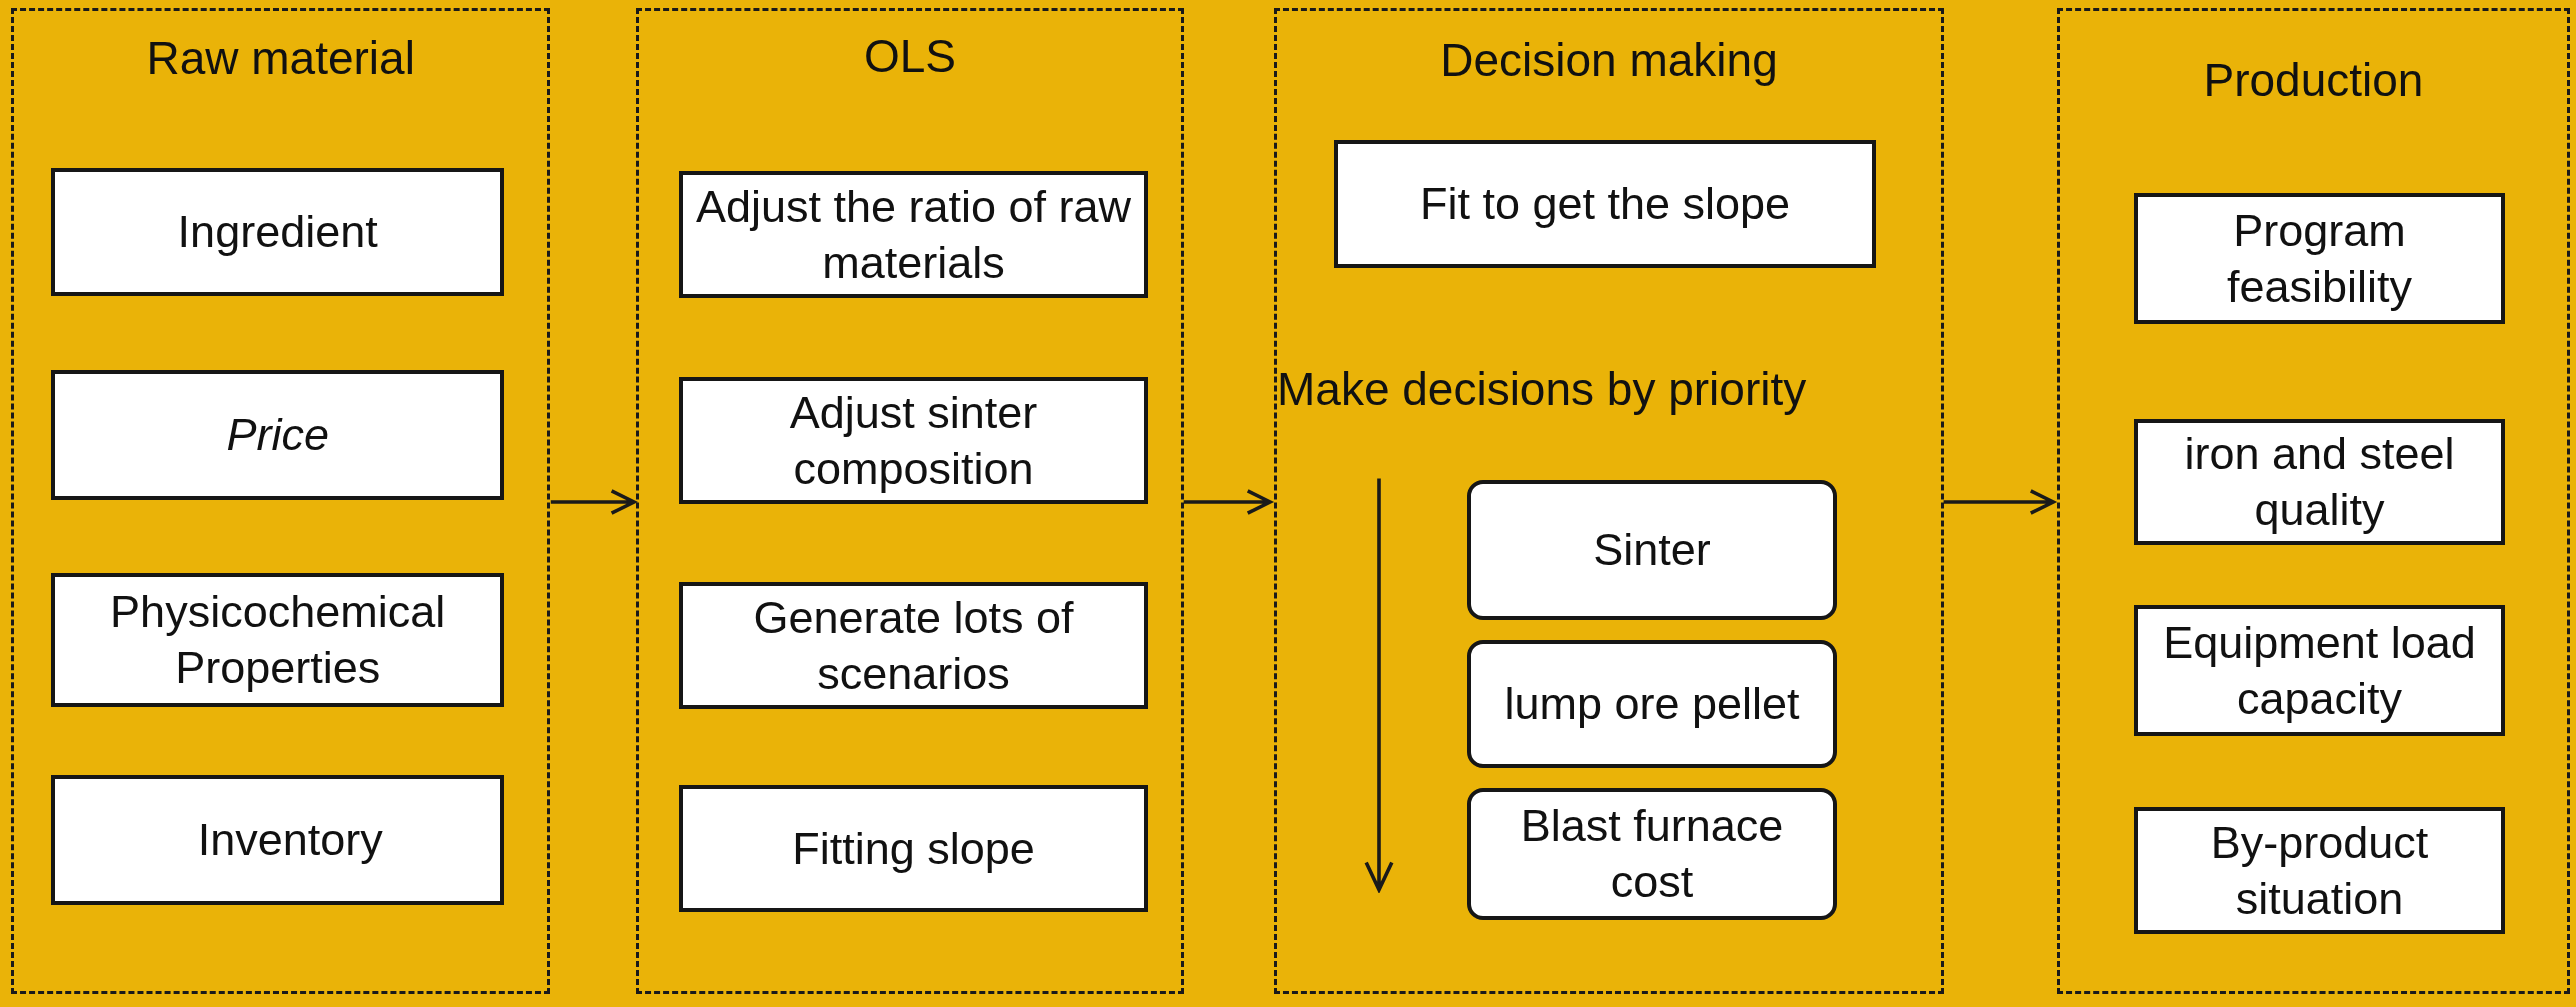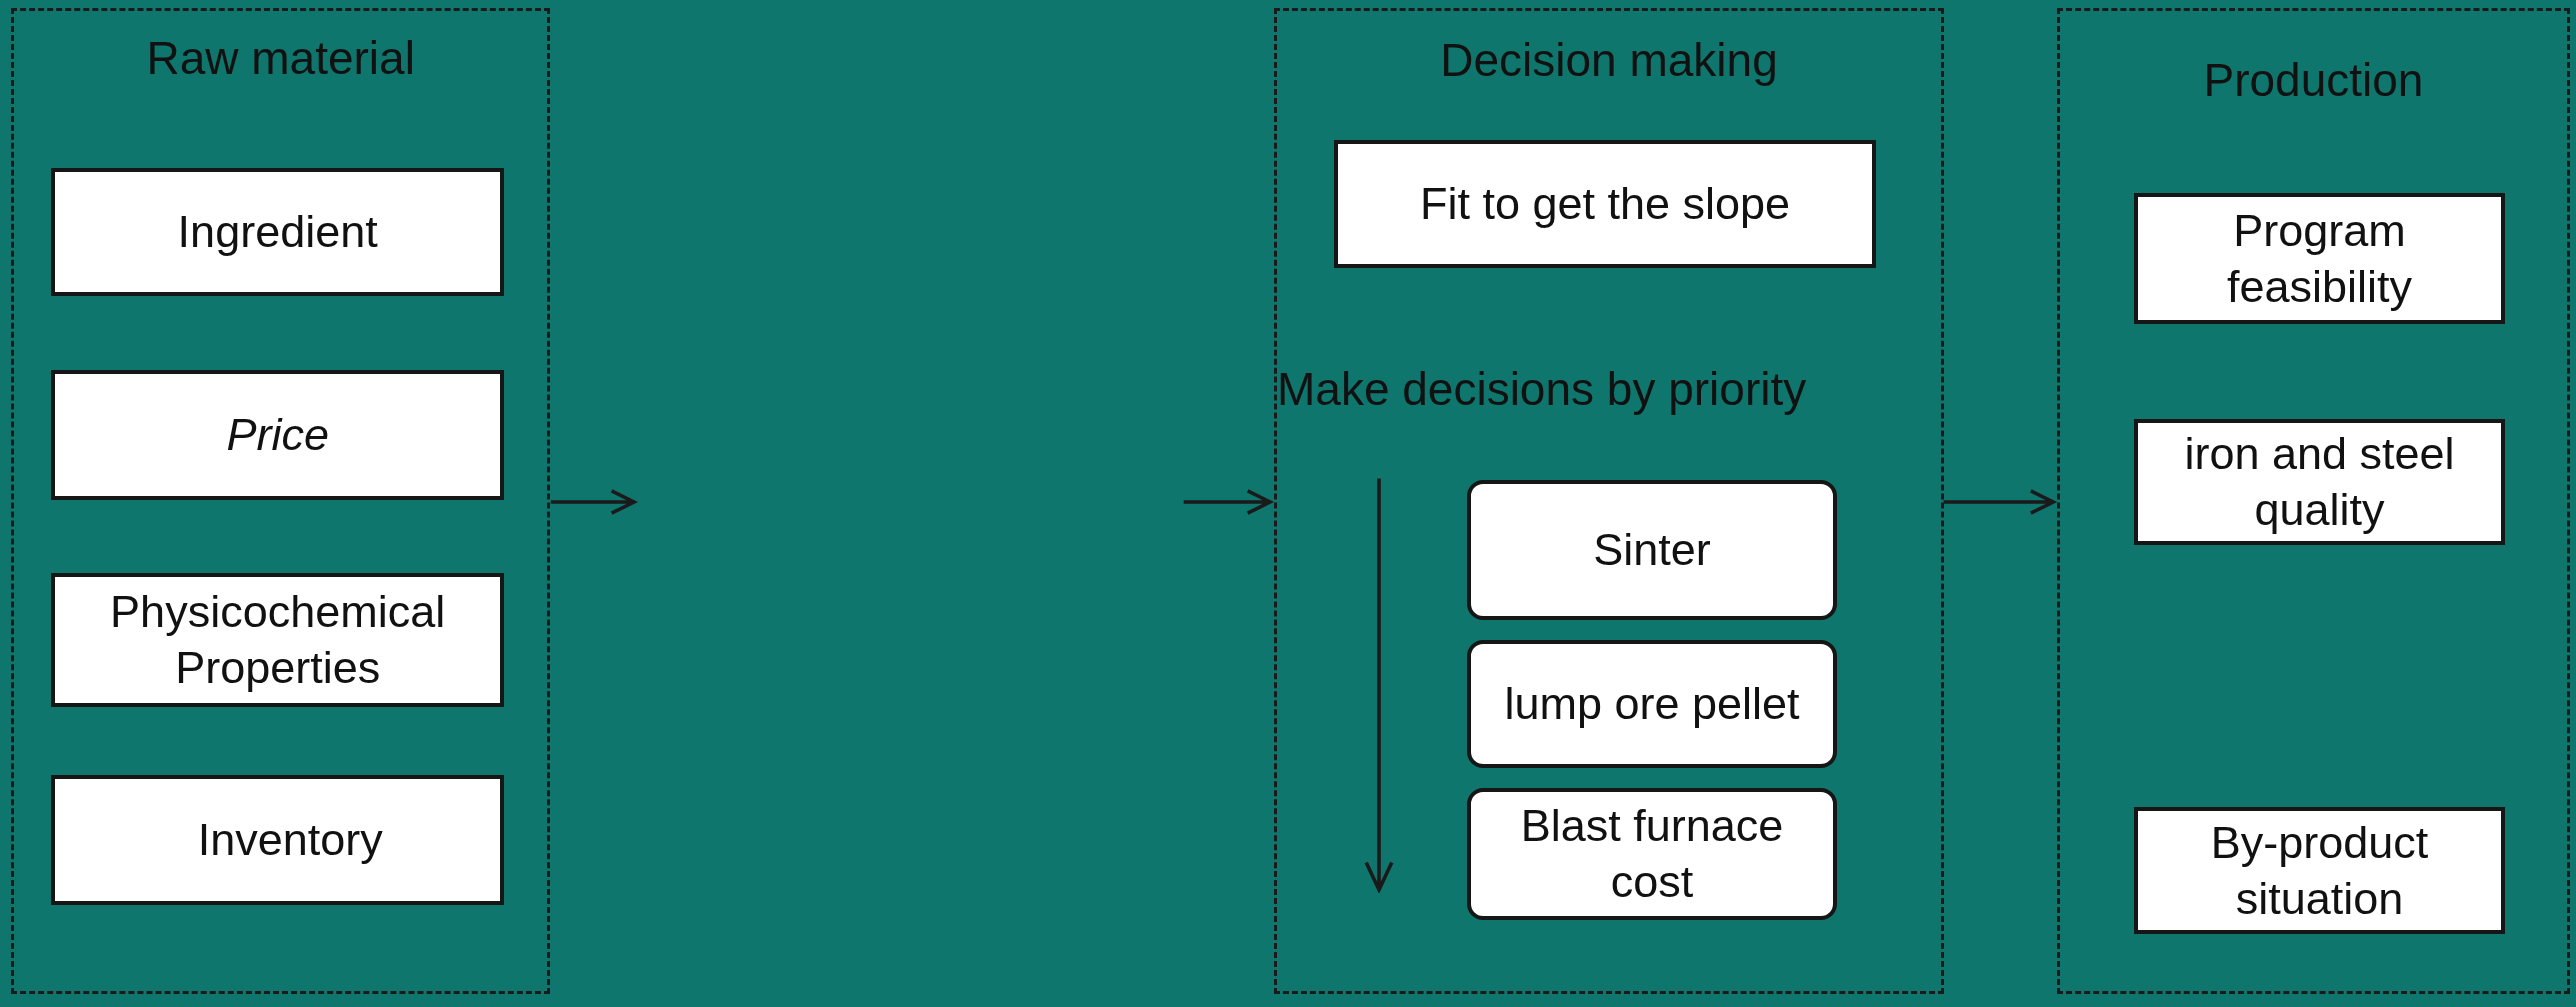--- a/index.html
+++ b/index.html
@@ -4,21 +4,21 @@
 <style>
   html, body {
     margin: 0;
     padding: 0;
     background: #ffffff;
   }
   .canvas {
     position: relative;
     width: 2576px;
     height: 1007px;
-    background: #0f766e;
+    background: #eab308;
     font-family: "Liberation Sans", sans-serif;
     color: #111111;
     overflow: hidden;
   }
   .col {
     position: absolute;
     top: 8px;
     height: 986px;
     border: 3.2px dashed #1a1a1a;
     box-sizing: border-box;
@@ -126,20 +126,27 @@
     <div class="fbox b-raw b-raw3">Physicochemical Properties</div>
     <div class="fbox b-raw b-raw4">Inventory</div>
   </div>
 
   <div class="h-arrow a1">
     <svg width="90" height="48" viewBox="0 0 112 60">
       <path d="M2 30 H106 M78 16 L106 30 L78 44" stroke="#1a1a1a" stroke-width="4.5" fill="none"></path>
     </svg>
   </div>
 
+  <div class="col col-ols">
+    <div class="col-title t-ols">OLS</div>
+    <div class="fbox b-ols b-ols1">Adjust the ratio of raw materials</div>
+    <div class="fbox b-ols b-ols2">Adjust sinter composition</div>
+    <div class="fbox b-ols b-ols3">Generate lots of scenarios</div>
+    <div class="fbox b-ols b-ols4">Fitting slope</div>
+  </div>
 
   <div class="h-arrow a2">
     <svg width="93" height="48" viewBox="0 0 116 60">
       <path d="M2 30 H110 M82 16 L110 30 L82 44" stroke="#1a1a1a" stroke-width="4.5" fill="none"></path>
     </svg>
   </div>
 
   <div class="col col-dec">
     <div class="col-title t-dec">Decision making</div>
     <div class="fbox b-slope">Fit to get the slope</div>
@@ -157,17 +164,18 @@
   <div class="h-arrow a3">
     <svg width="116" height="48" viewBox="0 0 145 60">
       <path d="M2 30 H139 M111 16 L139 30 L111 44" stroke="#1a1a1a" stroke-width="4.5" fill="none"></path>
     </svg>
   </div>
 
   <div class="col col-prod">
     <div class="col-title t-prod">Production</div>
     <div class="fbox b-prod b-prod1">Program feasibility</div>
     <div class="fbox b-prod b-prod2">iron and steel quality</div>
+    <div class="fbox b-prod b-prod3">Equipment load capacity</div>
     <div class="fbox b-prod b-prod4">By-product situation</div>
   </div>
 
 </div>
 
 
 </body></html>

